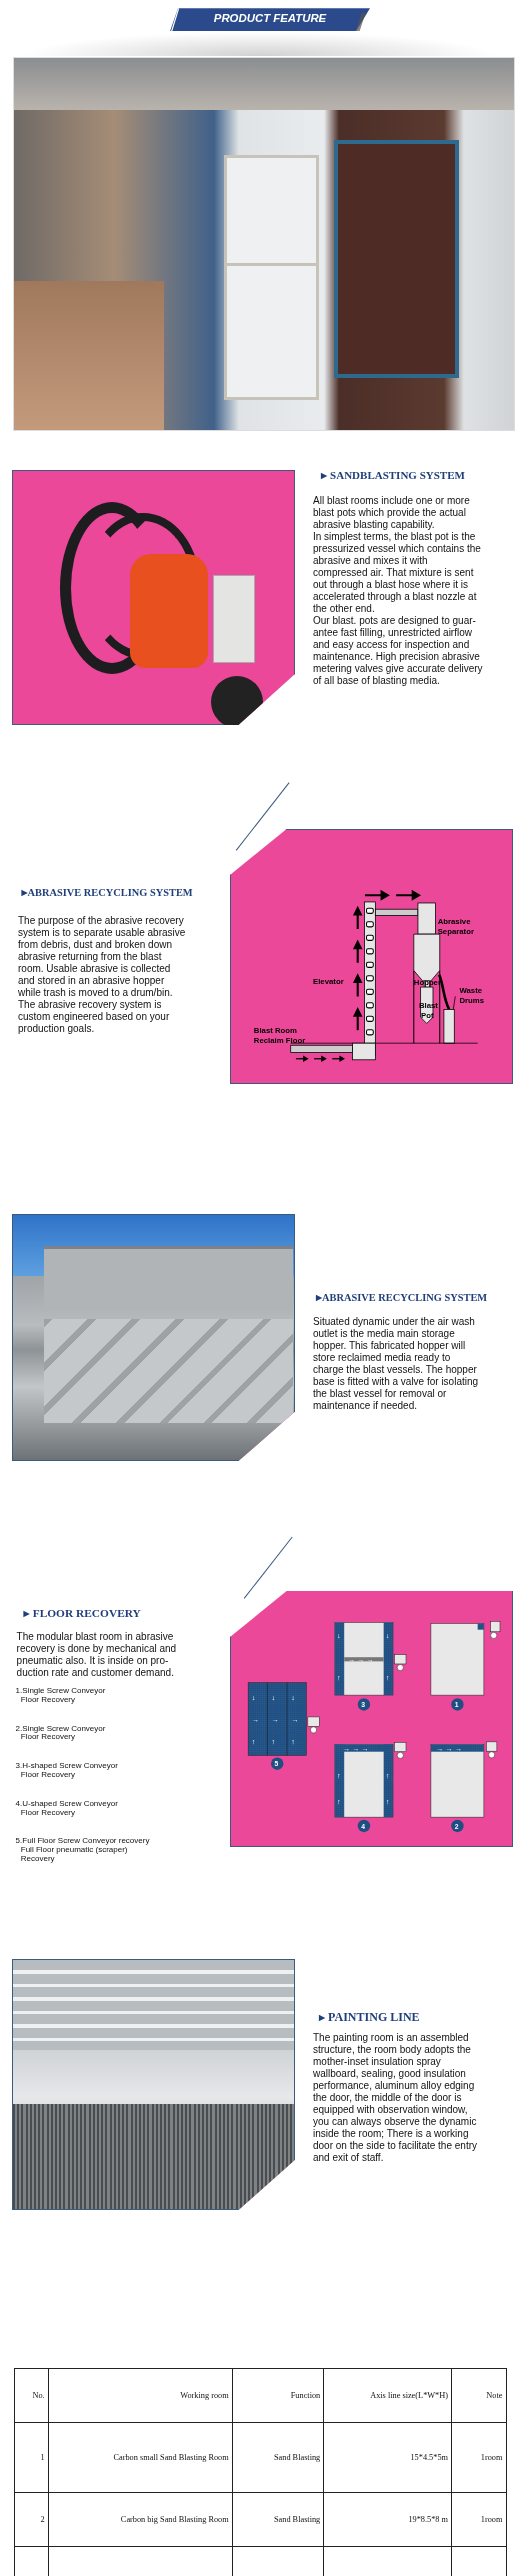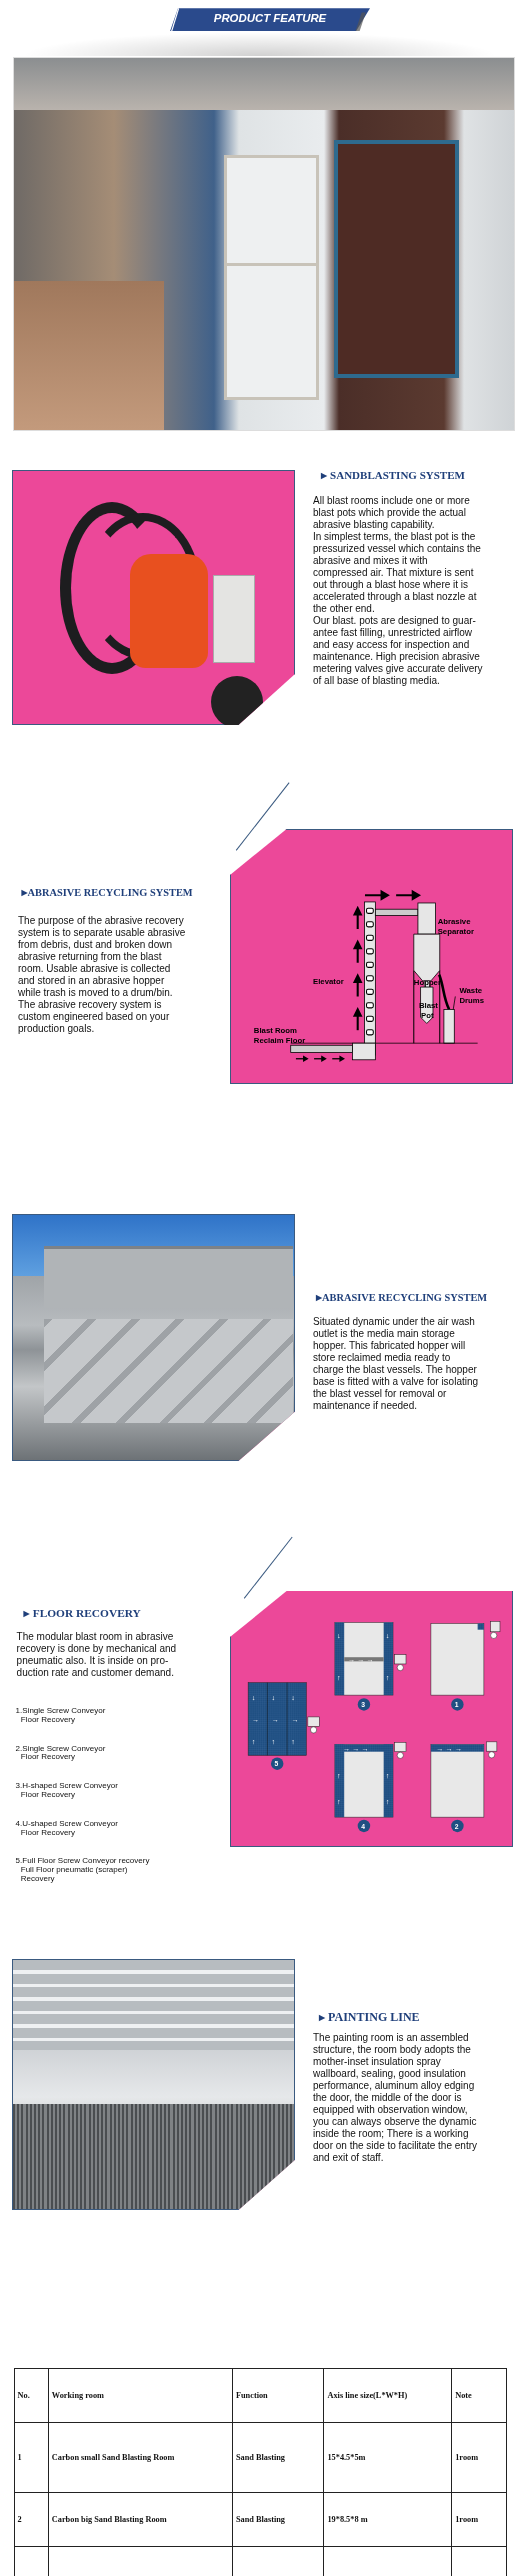--- a/index.html
+++ b/index.html
@@ -53,21 +53,21 @@
   
   .fr svg text { font-family: "Liberation Sans", sans-serif; font-weight: bold; }
 
   .list { position: absolute; font-size: 8px; line-height: 8.8px; color: #111; }
   .list .item { margin-bottom: 20px; }
   .list .item .sub { padding-left: 5.2px; display: block; }
 
   
   table.spec { position: absolute; left: 13.5px; top: 2368px; width: 493px; border-collapse: collapse;
     font-family: "Liberation Serif", serif; font-size: 8.3px; color: #111; }
-  table.spec th, table.spec td { border: 0.8px solid #222; text-align: left; vertical-align: middle; font-weight: bold; padding: 1px 3.1px; }
+  table.spec th, table.spec td { border: 0.8px solid #222; text-align: right; vertical-align: middle; font-weight: normal; padding: 1px 3.1px; }
   table.spec th { height: 54px; }
 </style>
 </head>
 <body>
 
 <div class="banner">
   <div class="slant"></div>
   <div class="stripe"></div>
   <div class="fold"></div>
   <div class="title">PRODUCT FEATURE</div>
@@ -228,21 +228,21 @@
 
 <div class="section-title" style="left:15.6px; top:1607px; font-size:11.4px;">
   <span class="tri">▶</span><span>FLOOR RECOVERY</span>
 </div>
 <div class="para" style="left:16.6px; top:1631px; width:208px;">
   <div>The modular blast room in abrasive</div>
   <div>recovery is done by mechanical and</div>
   <div>pneumatic also. It is inside on pro-</div>
   <div>duction rate and customer demand.</div>
 </div>
-<div class="list" style="left:15.6px; top:1687px; width:218px;margin-top:20px;">
+<div class="list" style="left:15.6px; top:1687px; width:218px;">
   <div class="item">
     <span>1.Single Screw Conveyor</span>
     <span class="sub">Floor Recovery</span>
   </div>
   <div class="item">
     <span>2.Single Screw Conveyor</span>
     <span class="sub">Floor Recovery</span>
   </div>
   <div class="item">
     <span>3.H-shaped Screw Conveyor</span>

